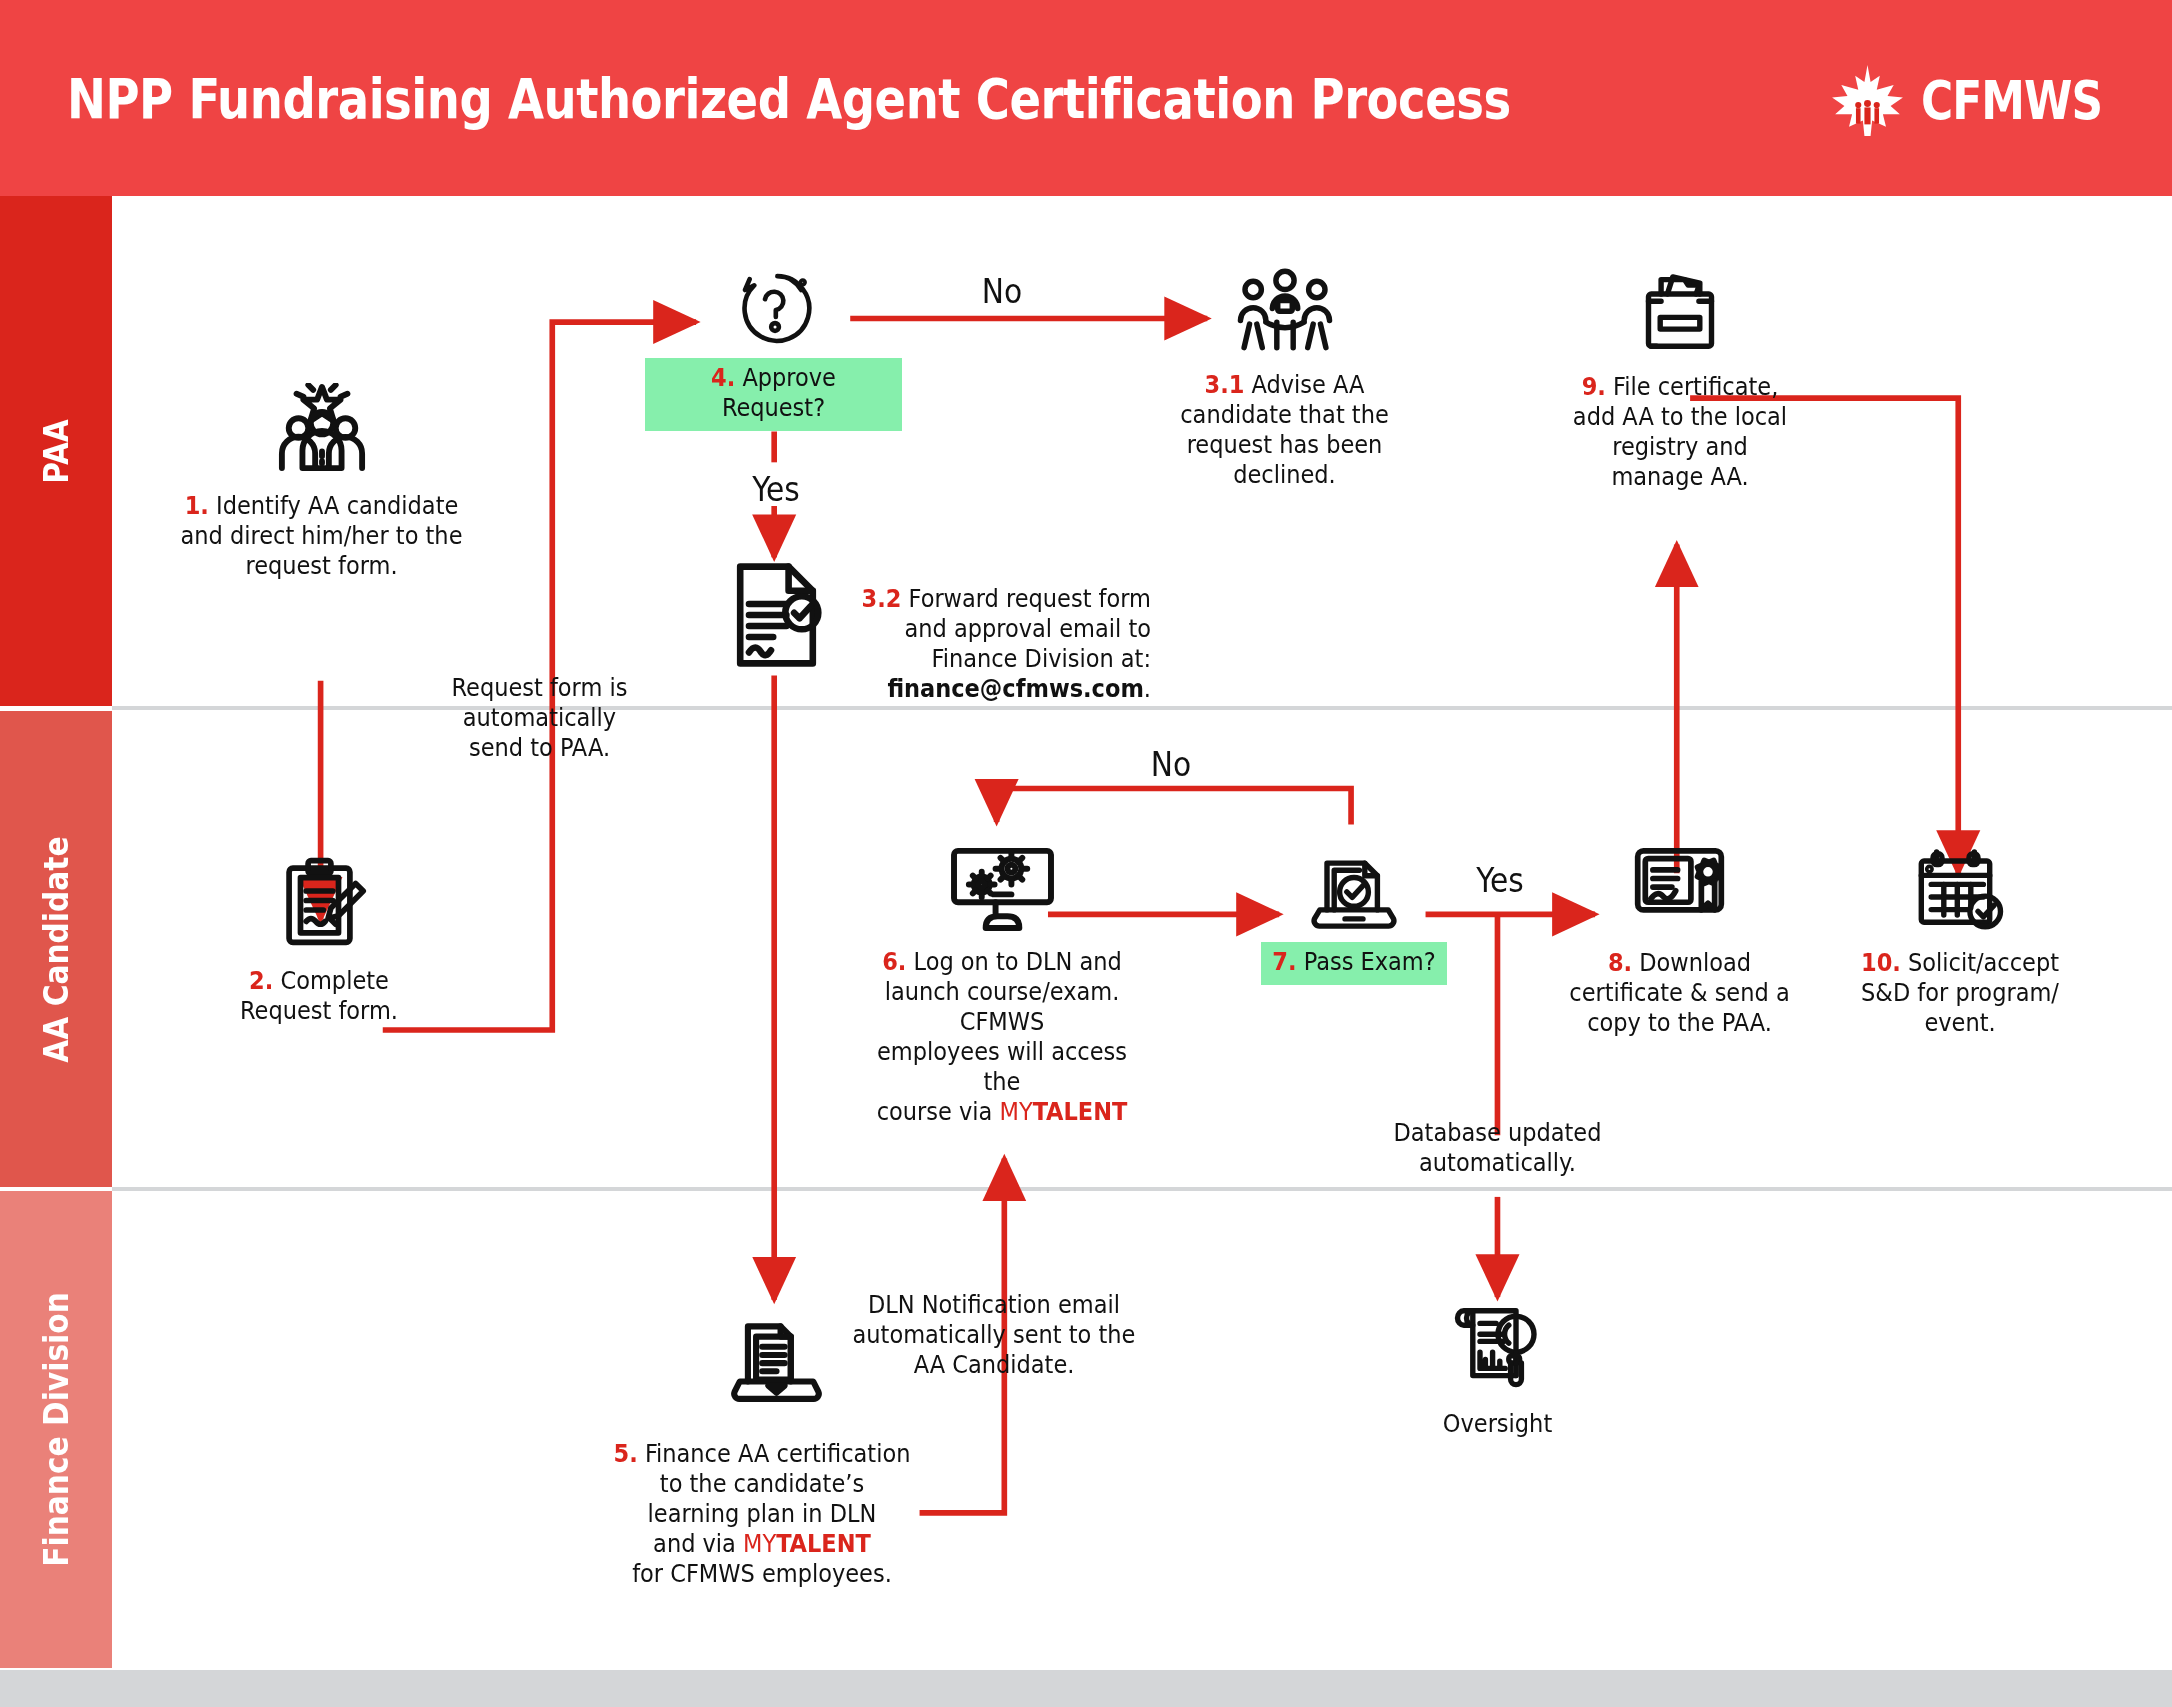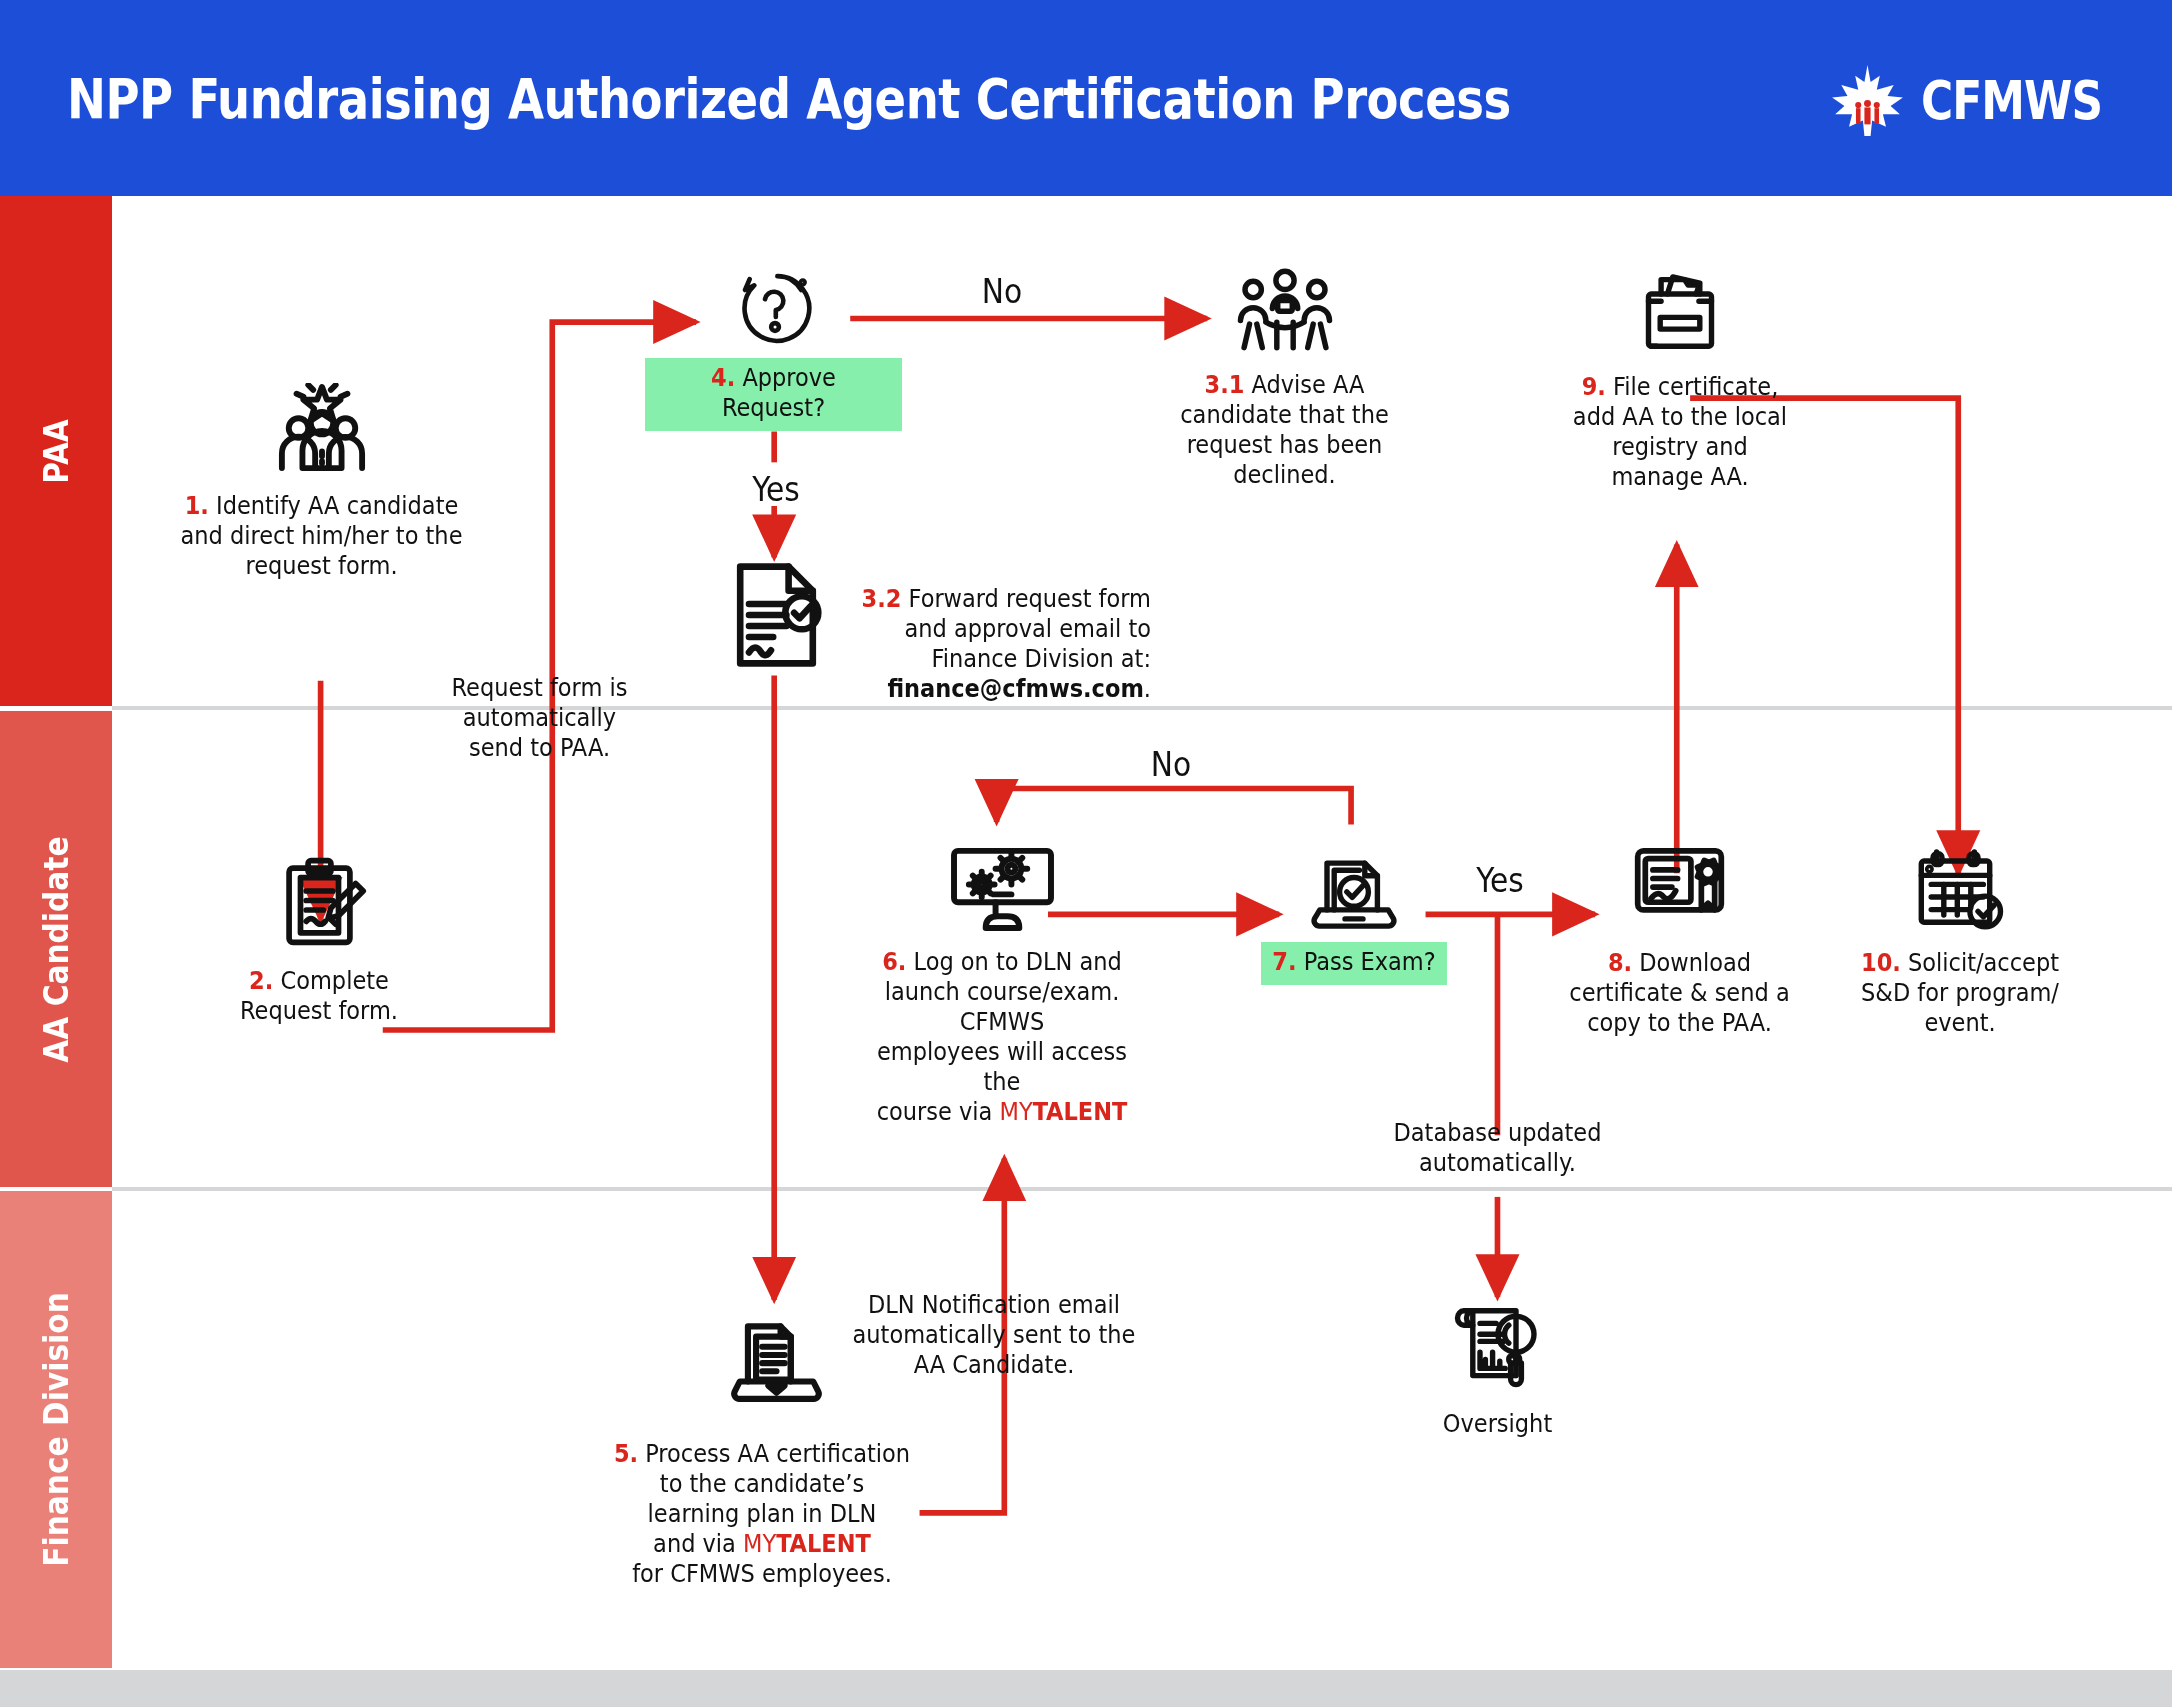--- a/index.html
+++ b/index.html
@@ -9,21 +9,21 @@
     position:relative;
     width:2172px;
     height:1707px;
     background:#ffffff;
     overflow:hidden;
   }
 
   
   #header{
     position:absolute; left:0; top:0; width:2172px; height:196px;
-    background:#1d4ed8;
+    background:#ef4444;
   }
   #header-title{
     position:absolute; left:67px; top:67px;
     font-size:55px; font-weight:bold; color:#ffffff;
     letter-spacing:-0.5px; white-space:nowrap;
     font-family:"DejaVu Sans Condensed","Liberation Sans", sans-serif;
     transform:scaleX(0.94); transform-origin:left center;
   }
   #logo{
     position:absolute; right:54px; top:62px;
@@ -356,21 +356,21 @@
         <path d="M18 72 v-54 h32 l10 10 v44"></path>
         <path d="M50 18 v10 h10"></path>
         <rect x="26" y="28" width="34" height="42"></rect>
         <path d="M32 38 h22 M32 46 h22 M32 54 h22 M32 62 h14"></path>
         <path d="M10 72 h72 l5 10 a5 5 0 0 1 -5 7 h-72 a5 5 0 0 1 -5 -7 z"></path>
         <path d="M38 76 h16 l-8 7 z"></path>
       </svg>
     </div>
   </div>
   <div class="node-text" style="position:absolute; left:604px; top:1439px; width:316px; text-align:center;">
-    <span class="num">5.</span> <span>Process AA certification</span><br>
+    <span class="num">5.</span> <span>Finance AA certification</span><br>
     <span>to the candidate’s</span><br>
     <span>learning plan in DLN</span><br>
     <span>and via </span><span class="brandred">MY</span><span class="brandred b">TALENT</span><br>
     <span>for CFMWS employees.</span>
   </div>
 
   <div class="node" style="left:1418px; top:1300px; width:159px;">
     <div class="node-icon">
       <svg class="ic" width="90" height="90" viewBox="0 0 100 100">
         <path d="M22 12 h48 v72 h-48 z"></path>

